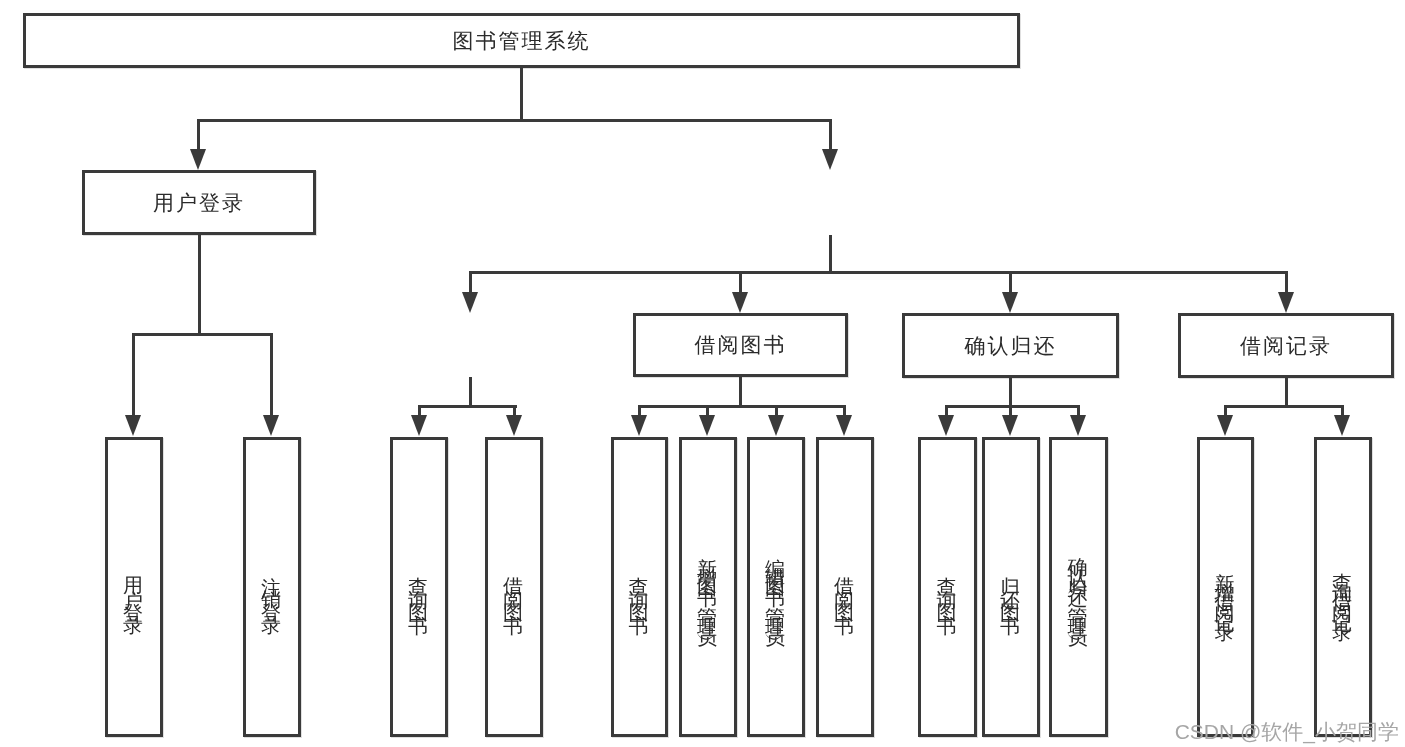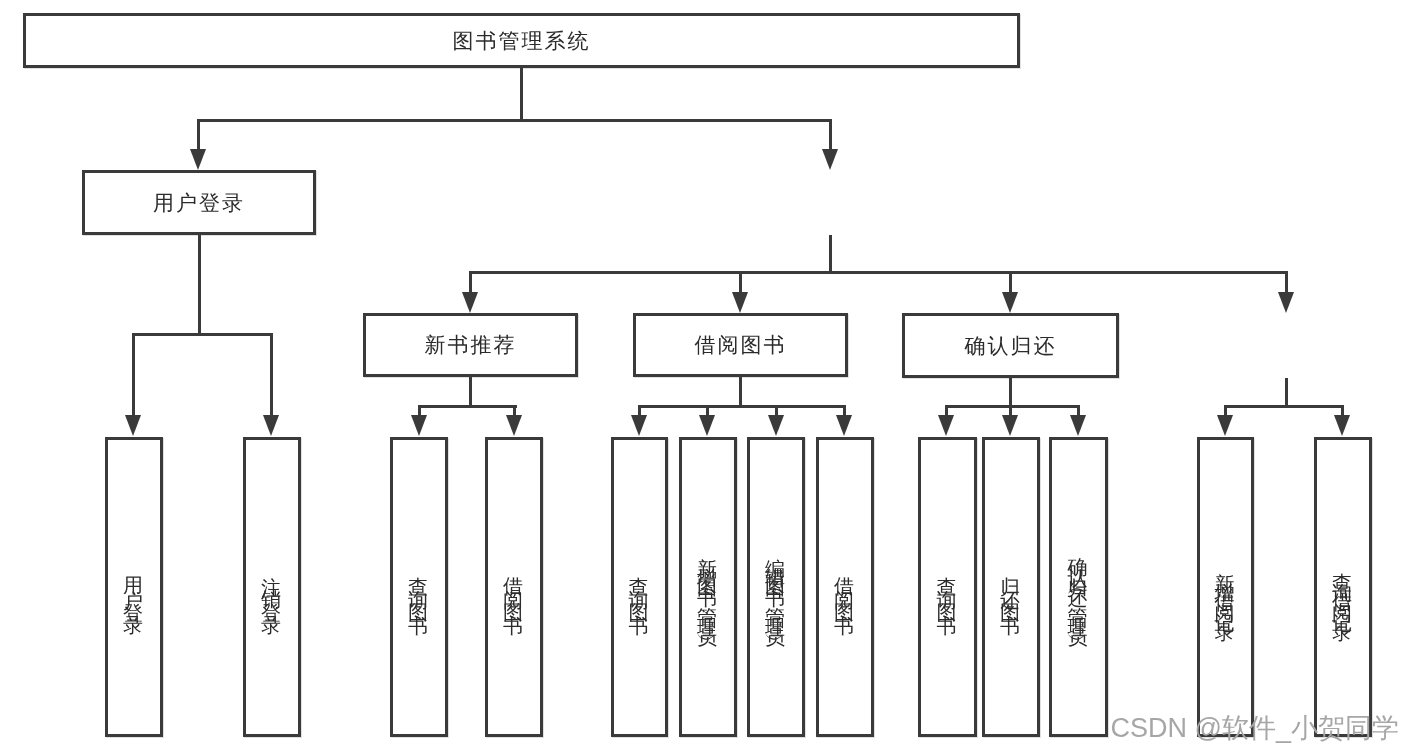--- a/index.html
+++ b/index.html
@@ -46,22 +46,23 @@
     left:-7px;
     bottom:-21px;
     width:0;height:0;
     border-left:8px solid transparent;
     border-right:8px solid transparent;
     border-top:21px solid var(--line);
   }
   .watermark{
     position:absolute;
     color:var(--wm);
-    font-size:27px;
+    font-size:21px;
     white-space:nowrap;
+    margin-top:8px;
   }
 </style>
 </head>
 <body>
 
 <div class="stage">
 
   <div class="box" style="left:23px;top:13px;width:997px;height:55px">图书管理系统</div>
 
   <div class="line v" style="left:520px;top:67px;height:53px"></div>
@@ -76,23 +77,23 @@
   <div class="arrow" style="left:132px;top:333px;height:82px"></div>
   <div class="arrow" style="left:270px;top:333px;height:82px"></div>
 
   <div class="line v" style="left:829px;top:235px;height:38px"></div>
   <div class="line h" style="left:469px;top:271px;width:819px"></div>
   <div class="arrow" style="left:469px;top:271px;height:21px"></div>
   <div class="arrow" style="left:739px;top:271px;height:21px"></div>
   <div class="arrow" style="left:1009px;top:271px;height:21px"></div>
   <div class="arrow" style="left:1285px;top:271px;height:21px"></div>
 
-  <div class="box" style="left:363px;top:313px;width:215px;height:64px">新书推荐</div>
   <div class="box" style="left:633px;top:313px;width:215px;height:64px">借阅图书</div>
   <div class="box" style="left:902px;top:313px;width:217px;height:65px">确认归还</div>
+  <div class="box" style="left:1178px;top:313px;width:216px;height:65px">借阅记录</div>
 
   <div class="line v" style="left:469px;top:377px;height:31px"></div>
   <div class="line h" style="left:418px;top:405px;width:99px"></div>
   <div class="arrow" style="left:418px;top:405px;height:10px"></div>
   <div class="arrow" style="left:513px;top:405px;height:10px"></div>
 
   <div class="line v" style="left:739px;top:377px;height:31px"></div>
   <div class="line h" style="left:638px;top:405px;width:208px"></div>
   <div class="arrow" style="left:638px;top:405px;height:10px"></div>
   <div class="arrow" style="left:706px;top:405px;height:10px"></div>

